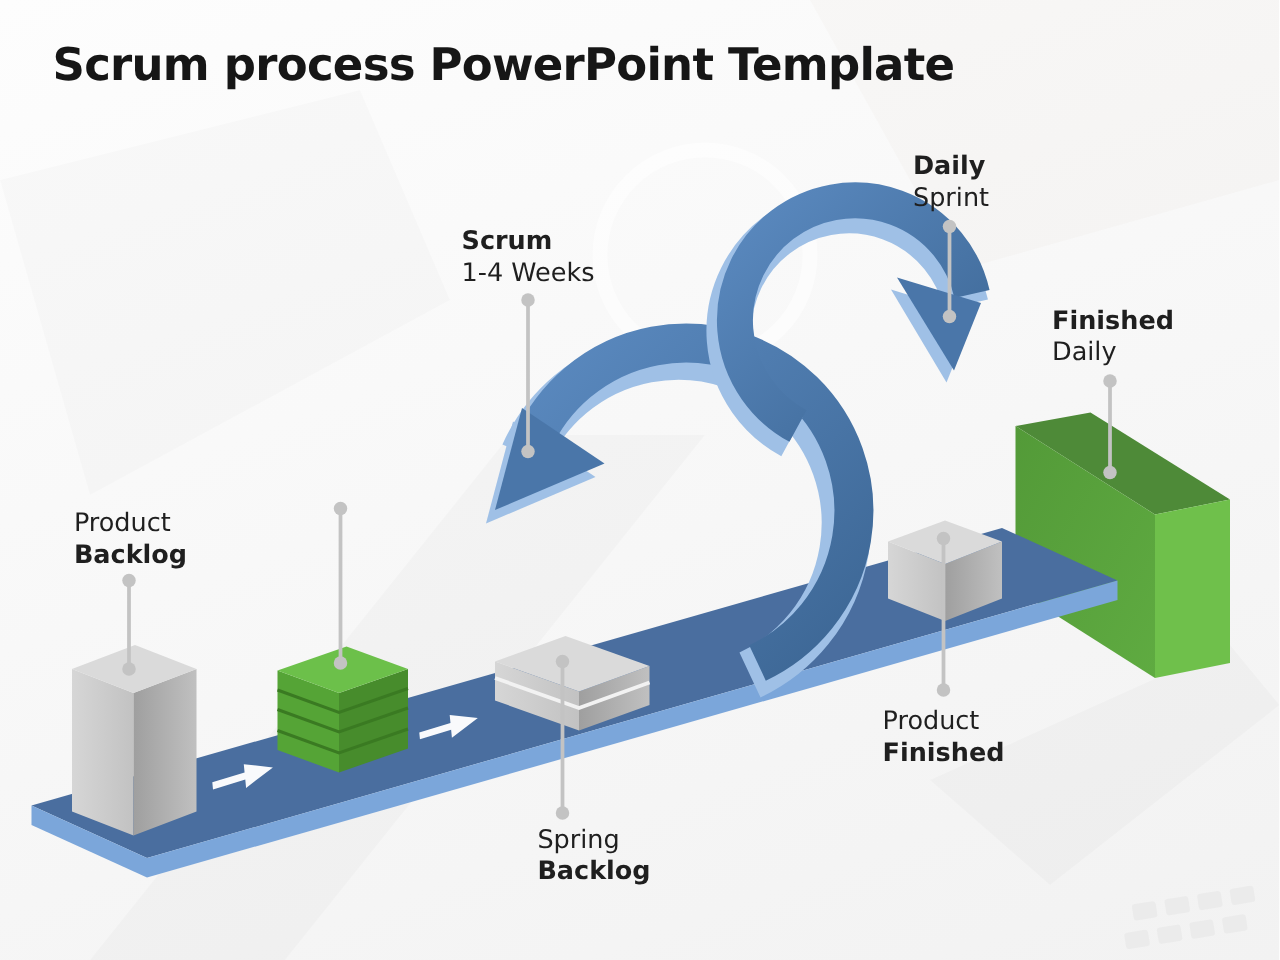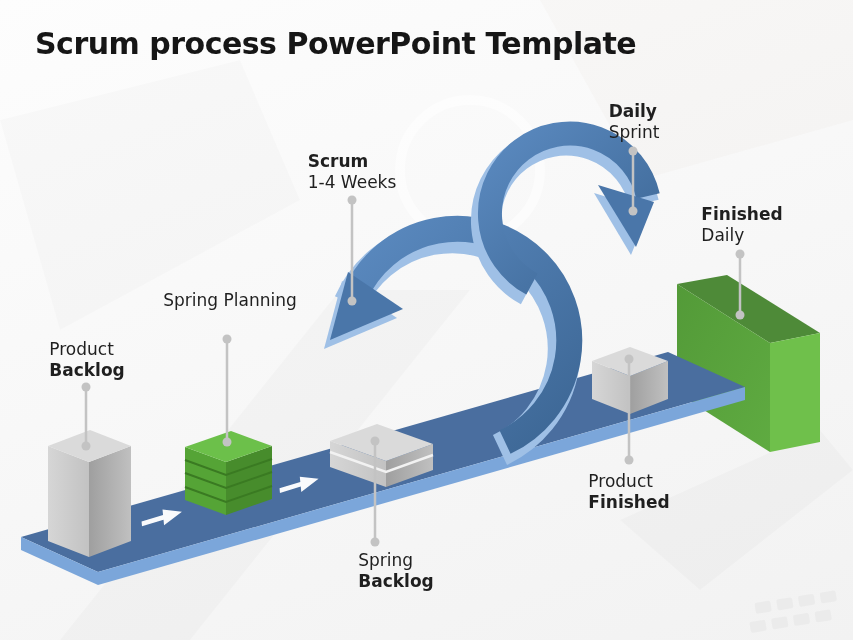--- a/index.html
+++ b/index.html
@@ -177,21 +177,20 @@
     <span class="line b">Scrum</span>
     <span class="line">1-4 Weeks</span>
   </div>
 
   <div class="callout-label" style="left:742px;top:204px">
     <span class="line b">Finished</span>
     <span class="line">Daily</span>
   </div>
 
   <div class="callout-label" style="left:230px;top:290px">
-    <span class="line">Spring Planning</span>
   </div>
 
   <div class="callout-label" style="left:87px;top:339px">
     <span class="line">Product</span>
     <span class="line b">Backlog</span>
   </div>
 
   <div class="callout-label" style="left:396px;top:550px">
     <span class="line">Spring</span>
     <span class="line b">Backlog</span>

